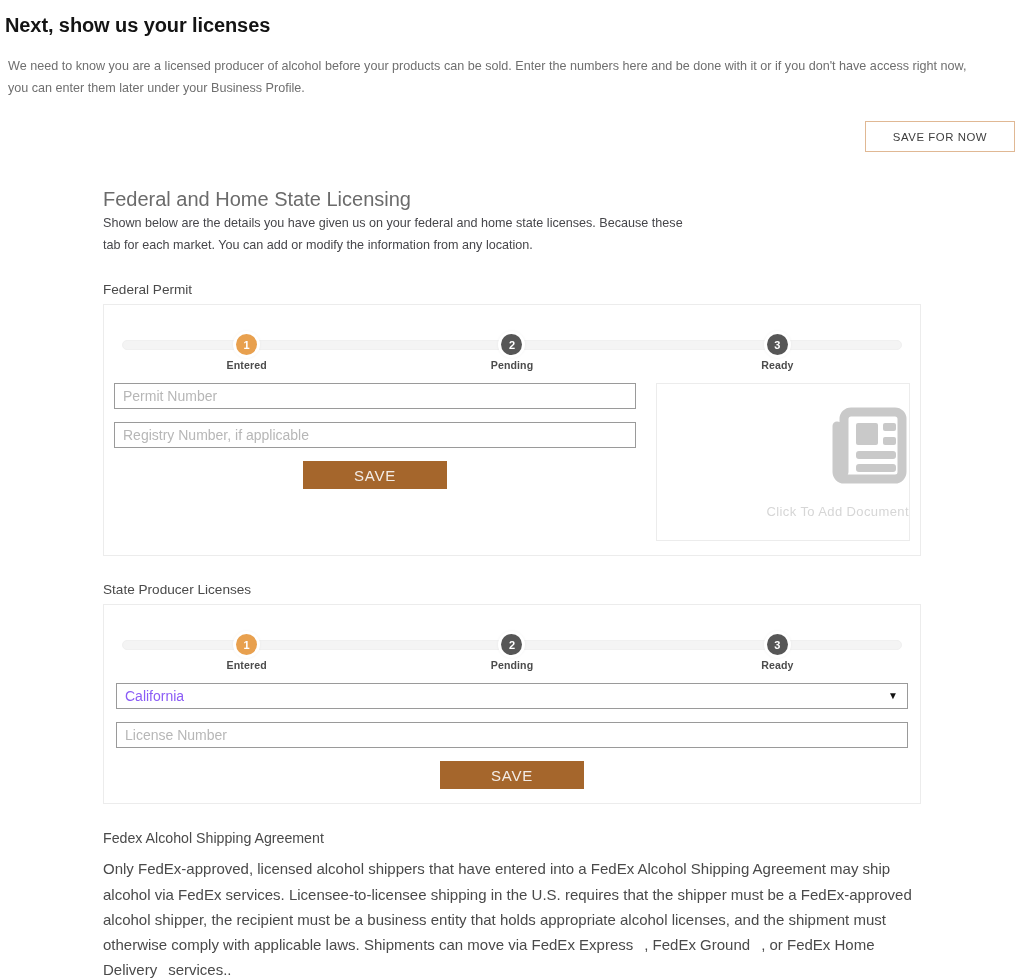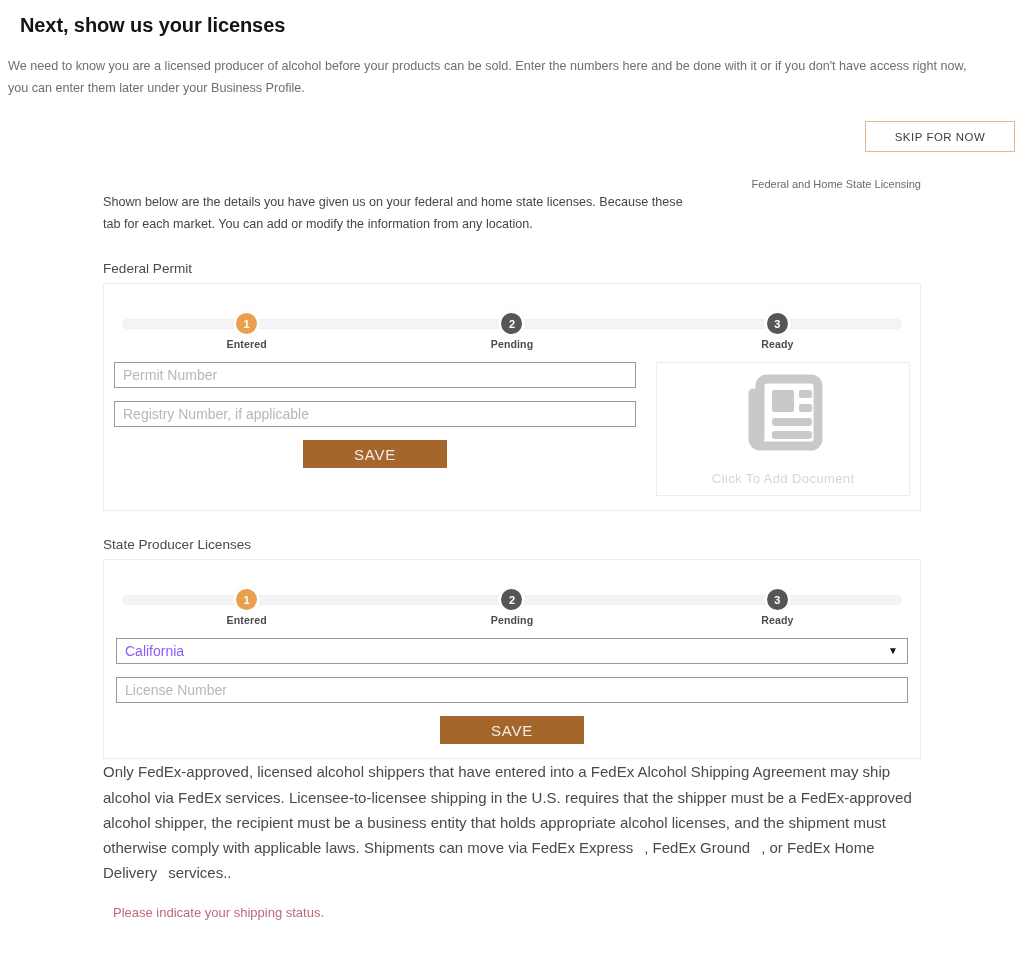--- a/index.html
+++ b/index.html
@@ -13,21 +13,21 @@
     width: 1032px;
     min-height: 979px;
     position: relative;
     background: #fff;
     overflow: hidden;
   }
 
   
   .page-title {
     margin: 0;
-    padding: 14px 0 0 20px;
+    padding: 14px 0 0 5px;
     font-size: 20px;
     font-weight: bold;
     color: #141414;
     letter-spacing: -0.1px;
   }
   .page-intro {
     margin: 0;
     padding: 18px 30px 0 8px;
     font-size: 12.6px;
     line-height: 1.75;
@@ -56,25 +56,24 @@
   }
 
   
   .content {
     width: 818px;
     margin-left: 103px;
     padding-top: 22px;
   }
 
   .sec-heading {
-    font-size: 11px;
+    font-size: 20px;
     color: #6b6b6b;
-    margin: 4px 0 2px 0;
+    margin: 14px 0 2px 0;
     font-weight: normal;
-    text-align: right;
   }
   .sec-body {
     font-size: 12.6px;
     line-height: 1.72;
     color: #46464a;
     margin: 0;
   }
   .sec-body .line { display: block; }
 
   .group-label {
@@ -195,24 +194,24 @@
     gap: 20px;
     align-items: flex-start;
   }
   .fed-left  { width: 529px; }
   .fed-right { width: 257px; }
   .fed-left .save-row { margin-top: 6px; }
   .fed-left .save-btn { width: 144px; }
 
   .dropzone {
     border: 1px solid #ececec;
-    height: 134px;
+    height: 158px;
     display: flex;
     flex-direction: column;
-    align-items: center;
+    align-items: flex-end;
     justify-content: center;
     background: #fff;
     cursor: pointer;
   }
   .dropzone .dz-label {
     margin-top: 16px;
     font-size: 13px;
     color: #d6d6d6;
     letter-spacing: 0.4px;
   }
@@ -244,21 +243,21 @@
 </style>
 </head>
 <body>
 
 <div class="page">
 
   <h1 class="page-title">Next, show us your licenses</h1>
   <p class="page-intro">We need to know you are a licensed producer of alcohol before your products can be sold. Enter the numbers here and be done with it or if you don't have access right now, you can enter them later under your Business Profile.</p>
 
   <div class="skip-row">
-    <button class="skip-btn">SKIP FOR NOW</button>
+    <button class="skip-btn">SAVE FOR NOW</button>
   </div>
 
   <div class="content">
 
     <div>
       <h2 class="sec-heading">Federal and Home State Licensing</h2>
       <div class="sec-body">
         <span class="line">Shown below are the details you have given us on your federal and home state licenses. Because these</span>
         <span class="line">tab for each market. You can add or modify the information from any location.</span>
       </div>
@@ -343,20 +342,21 @@
         </div>
 
         <input class="field" type="text" placeholder="License Number" style="">
 
         <div class="save-row">
           <button class="save-btn">SAVE</button>
         </div>
       </div>
     </div>
 
+    <h2 class="fedex-head">Fedex Alcohol Shipping Agreement</h2>
 
     <p class="fedex-copy">
       <span>Only FedEx-approved, licensed alcohol shippers that have entered into a FedEx Alcohol Shipping Agreement may ship alcohol via FedEx services. Licensee-to-licensee shipping in the U.S. requires that the shipper must be a FedEx-approved alcohol shipper, the recipient must be a business entity that holds appropriate alcohol licenses, and the shipment must otherwise comply with applicable laws. Shipments can move via FedEx Express</span><span class="rmark"></span><span>, FedEx Ground</span><span class="rmark"></span><span>, or FedEx Home Delivery</span><span class="rmark"></span><span>services..</span>
     </p>
 
     <div class="notice">Please indicate your shipping status.</div>
 
   </div>
 </div>
 

